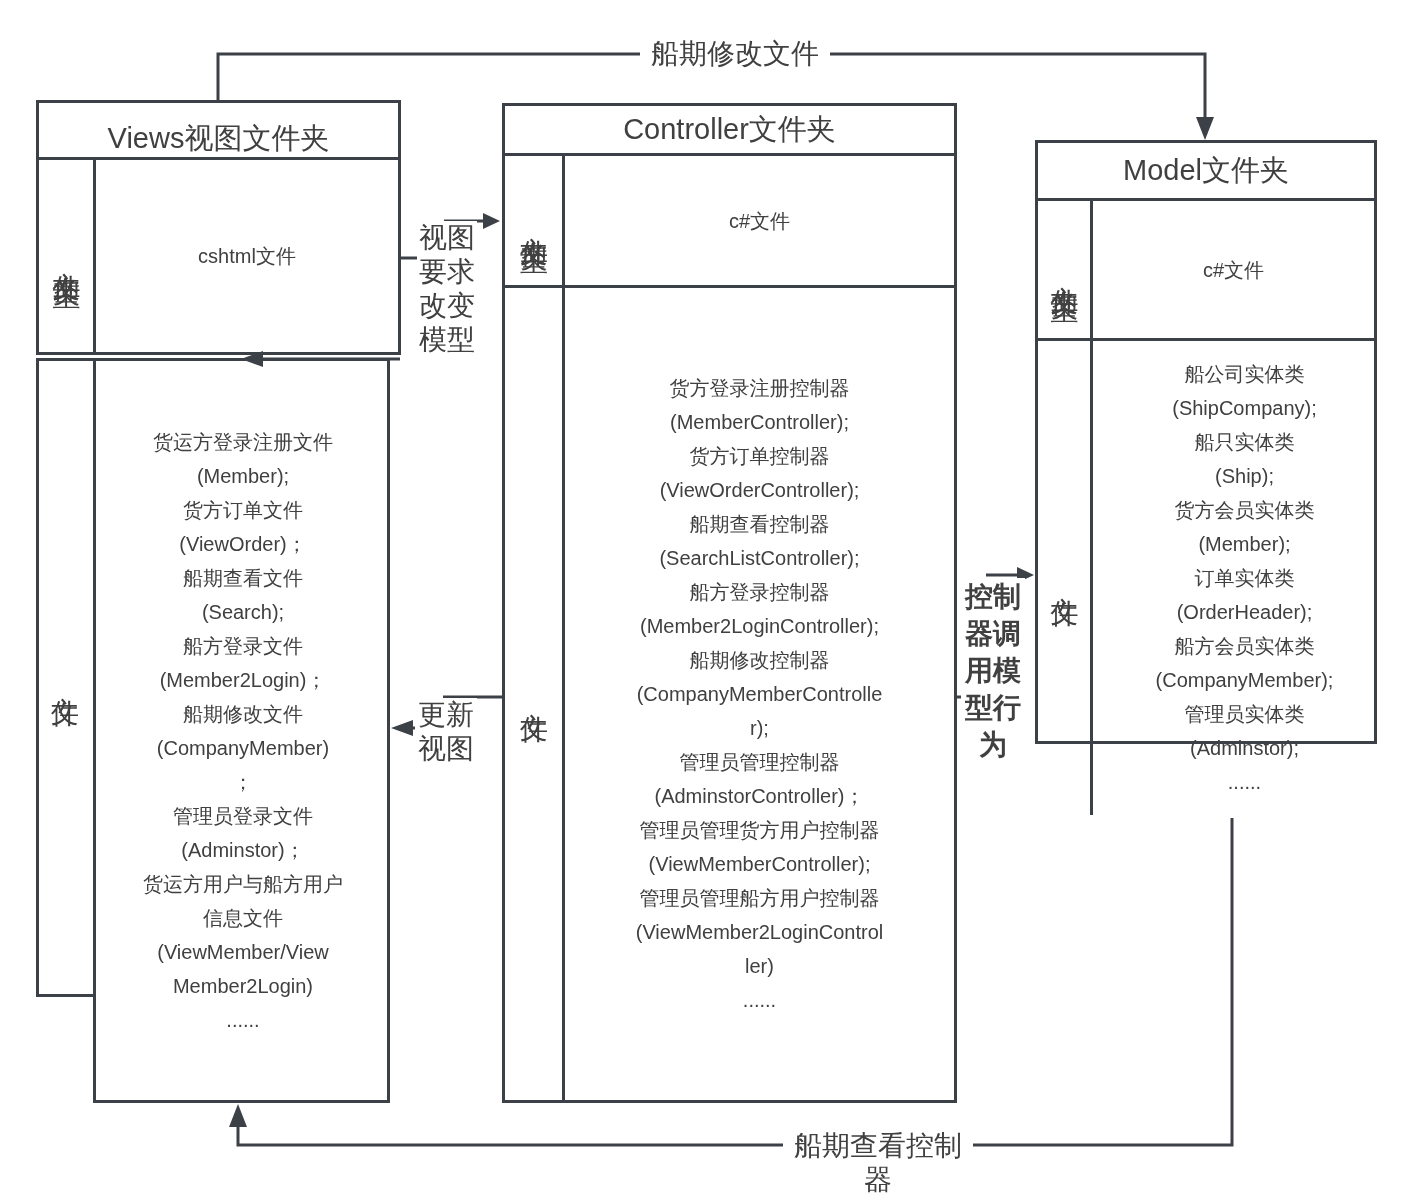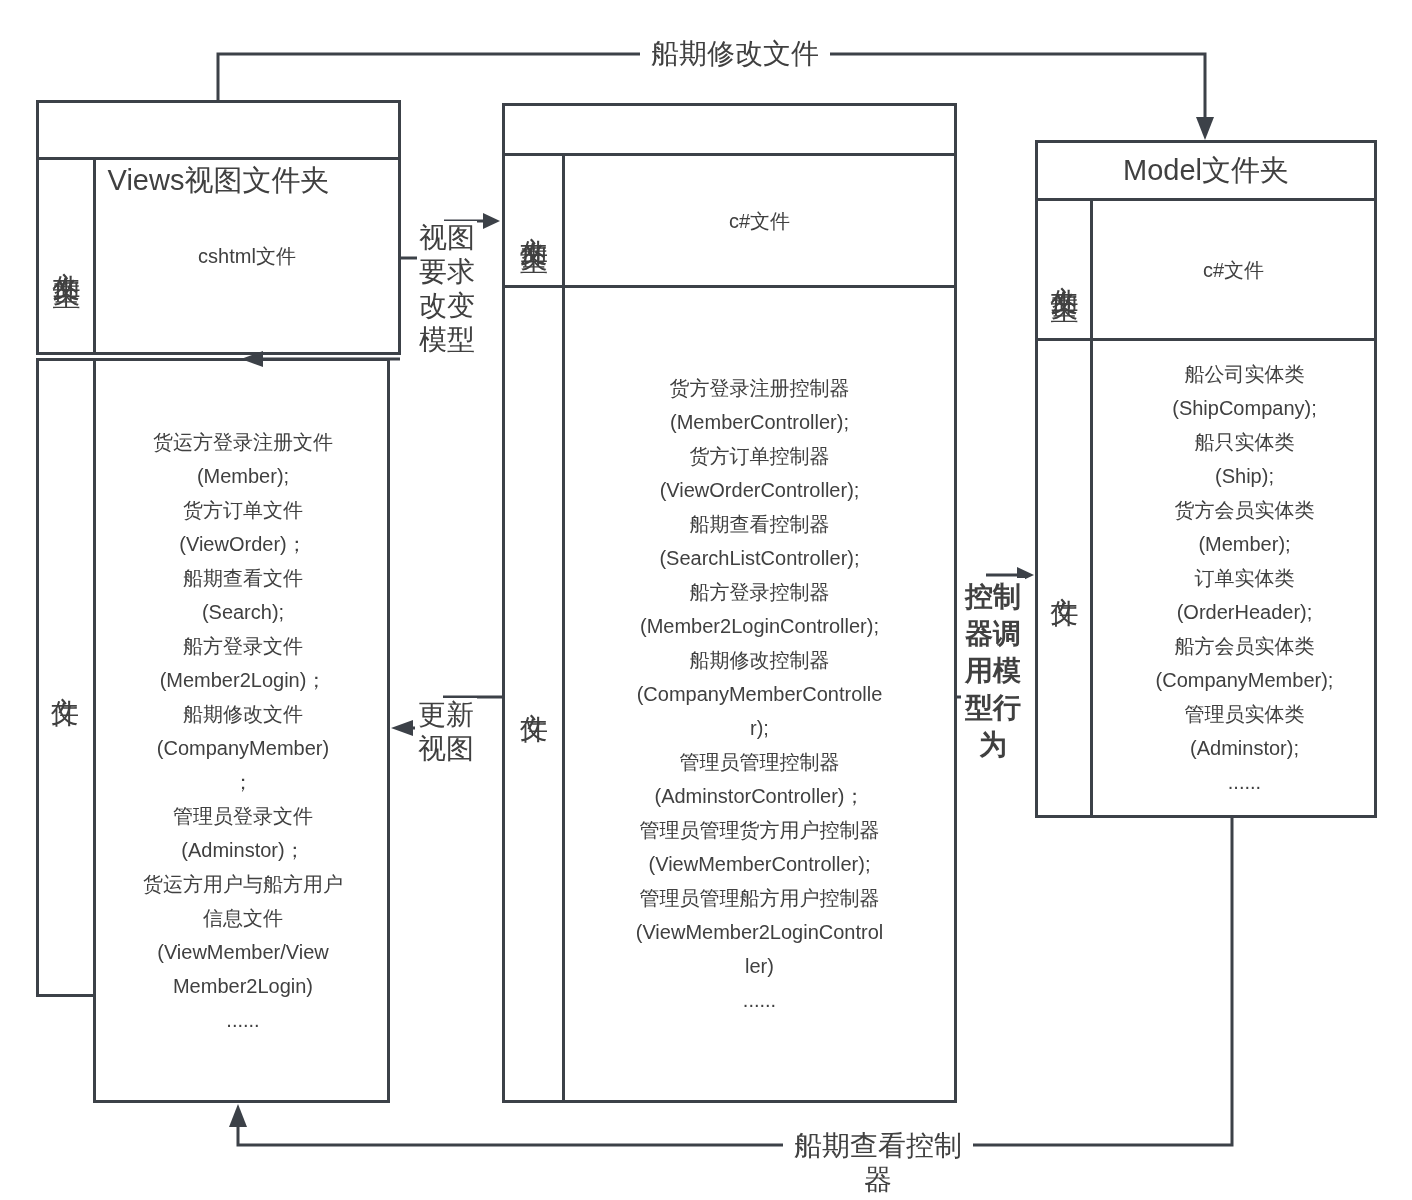--- a/index.html
+++ b/index.html
@@ -22,21 +22,21 @@
     text-align:center; z-index:4; white-space:pre-line; color:var(--text);
   }
   .lh37 { line-height:37px; }
 </style>
 </head>
 <body>
 
 <div class="stage">
 
   <div class="box" style="left:36px; top:100px; width:365px; height:255px;">
-    <div class="cell title-text" style="left:0; top:0; width:359px; height:72px;margin-top:42px;">Views视图文件夹</div>
+    <div class="cell title-text" style="left:0; top:0; width:359px; height:72px;">Views视图文件夹</div>
     <div class="divider" style="left:0; top:54px; width:359px; height:3px;"></div>
     <div class="divider" style="left:54px; top:57px; width:3px; height:192px;"></div>
     <div class="cell" style="left:0; top:57px; width:54px; height:192px;">
       <span class="vtext">文件类型</span>
     </div>
     <div class="cell content-text" style="left:57px; top:57px; width:302px; height:192px;">cshtml文件</div>
   </div>
 
   <div class="piece" style="left:36px; top:358px; width:354px; height:3px;"></div>
   <div class="piece" style="left:387px; top:358px; width:3px; height:745px;"></div>
@@ -60,20 +60,21 @@
 ；
 管理员登录文件
 (Adminstor)；
 货运方用户与船方用户
 信息文件
 (ViewMember/View
 Member2Login)
 ......</div>
 
   <div class="box" style="left:502px; top:103px; width:455px; height:1000px;">
+    <div class="cell title-text" style="left:0; top:0; width:449px; height:47px;">Controller文件夹</div>
     <div class="divider" style="left:0; top:47px; width:449px; height:3px;"></div>
     <div class="divider" style="left:0; top:179px; width:449px; height:3px;"></div>
     <div class="divider" style="left:57px; top:50px; width:3px; height:944px;"></div>
     <div class="cell" style="left:0; top:50px; width:57px; height:129px;">
       <span class="vtext">文件类型</span>
     </div>
     <div class="cell content-text" style="left:60px; top:50px; width:389px; height:129px;">c#文件</div>
     <div class="cell" style="left:0; top:182px; width:57px; height:812px;">
       <span class="vtext">文件</span>
     </div>
@@ -91,21 +92,21 @@
 管理员管理控制器
 (AdminstorController)；
 管理员管理货方用户控制器
 (ViewMemberController);
 管理员管理船方用户控制器
 (ViewMember2LoginControl
 ler)
 ......</div>
   </div>
 
-  <div class="box" style="left:1035px; top:140px; width:342px; height:678px;">
+  <div class="box" style="left:1035px; top:140px; width:342px; height:604px;">
     <div class="cell title-text" style="left:0; top:0; width:336px; height:55px;">Model文件夹</div>
     <div class="divider" style="left:0; top:55px; width:336px; height:3px;"></div>
     <div class="divider" style="left:0; top:195px; width:336px; height:3px;"></div>
     <div class="divider" style="left:52px; top:58px; width:3px; height:614px;"></div>
     <div class="cell" style="left:0; top:58px; width:52px; height:137px;">
       <span class="vtext">文件类型</span>
     </div>
     <div class="cell content-text" style="left:55px; top:58px; width:281px; height:137px;">c#文件</div>
     <div class="cell" style="left:0; top:198px; width:52px; height:474px;">
       <span class="vtext">文件</span>

